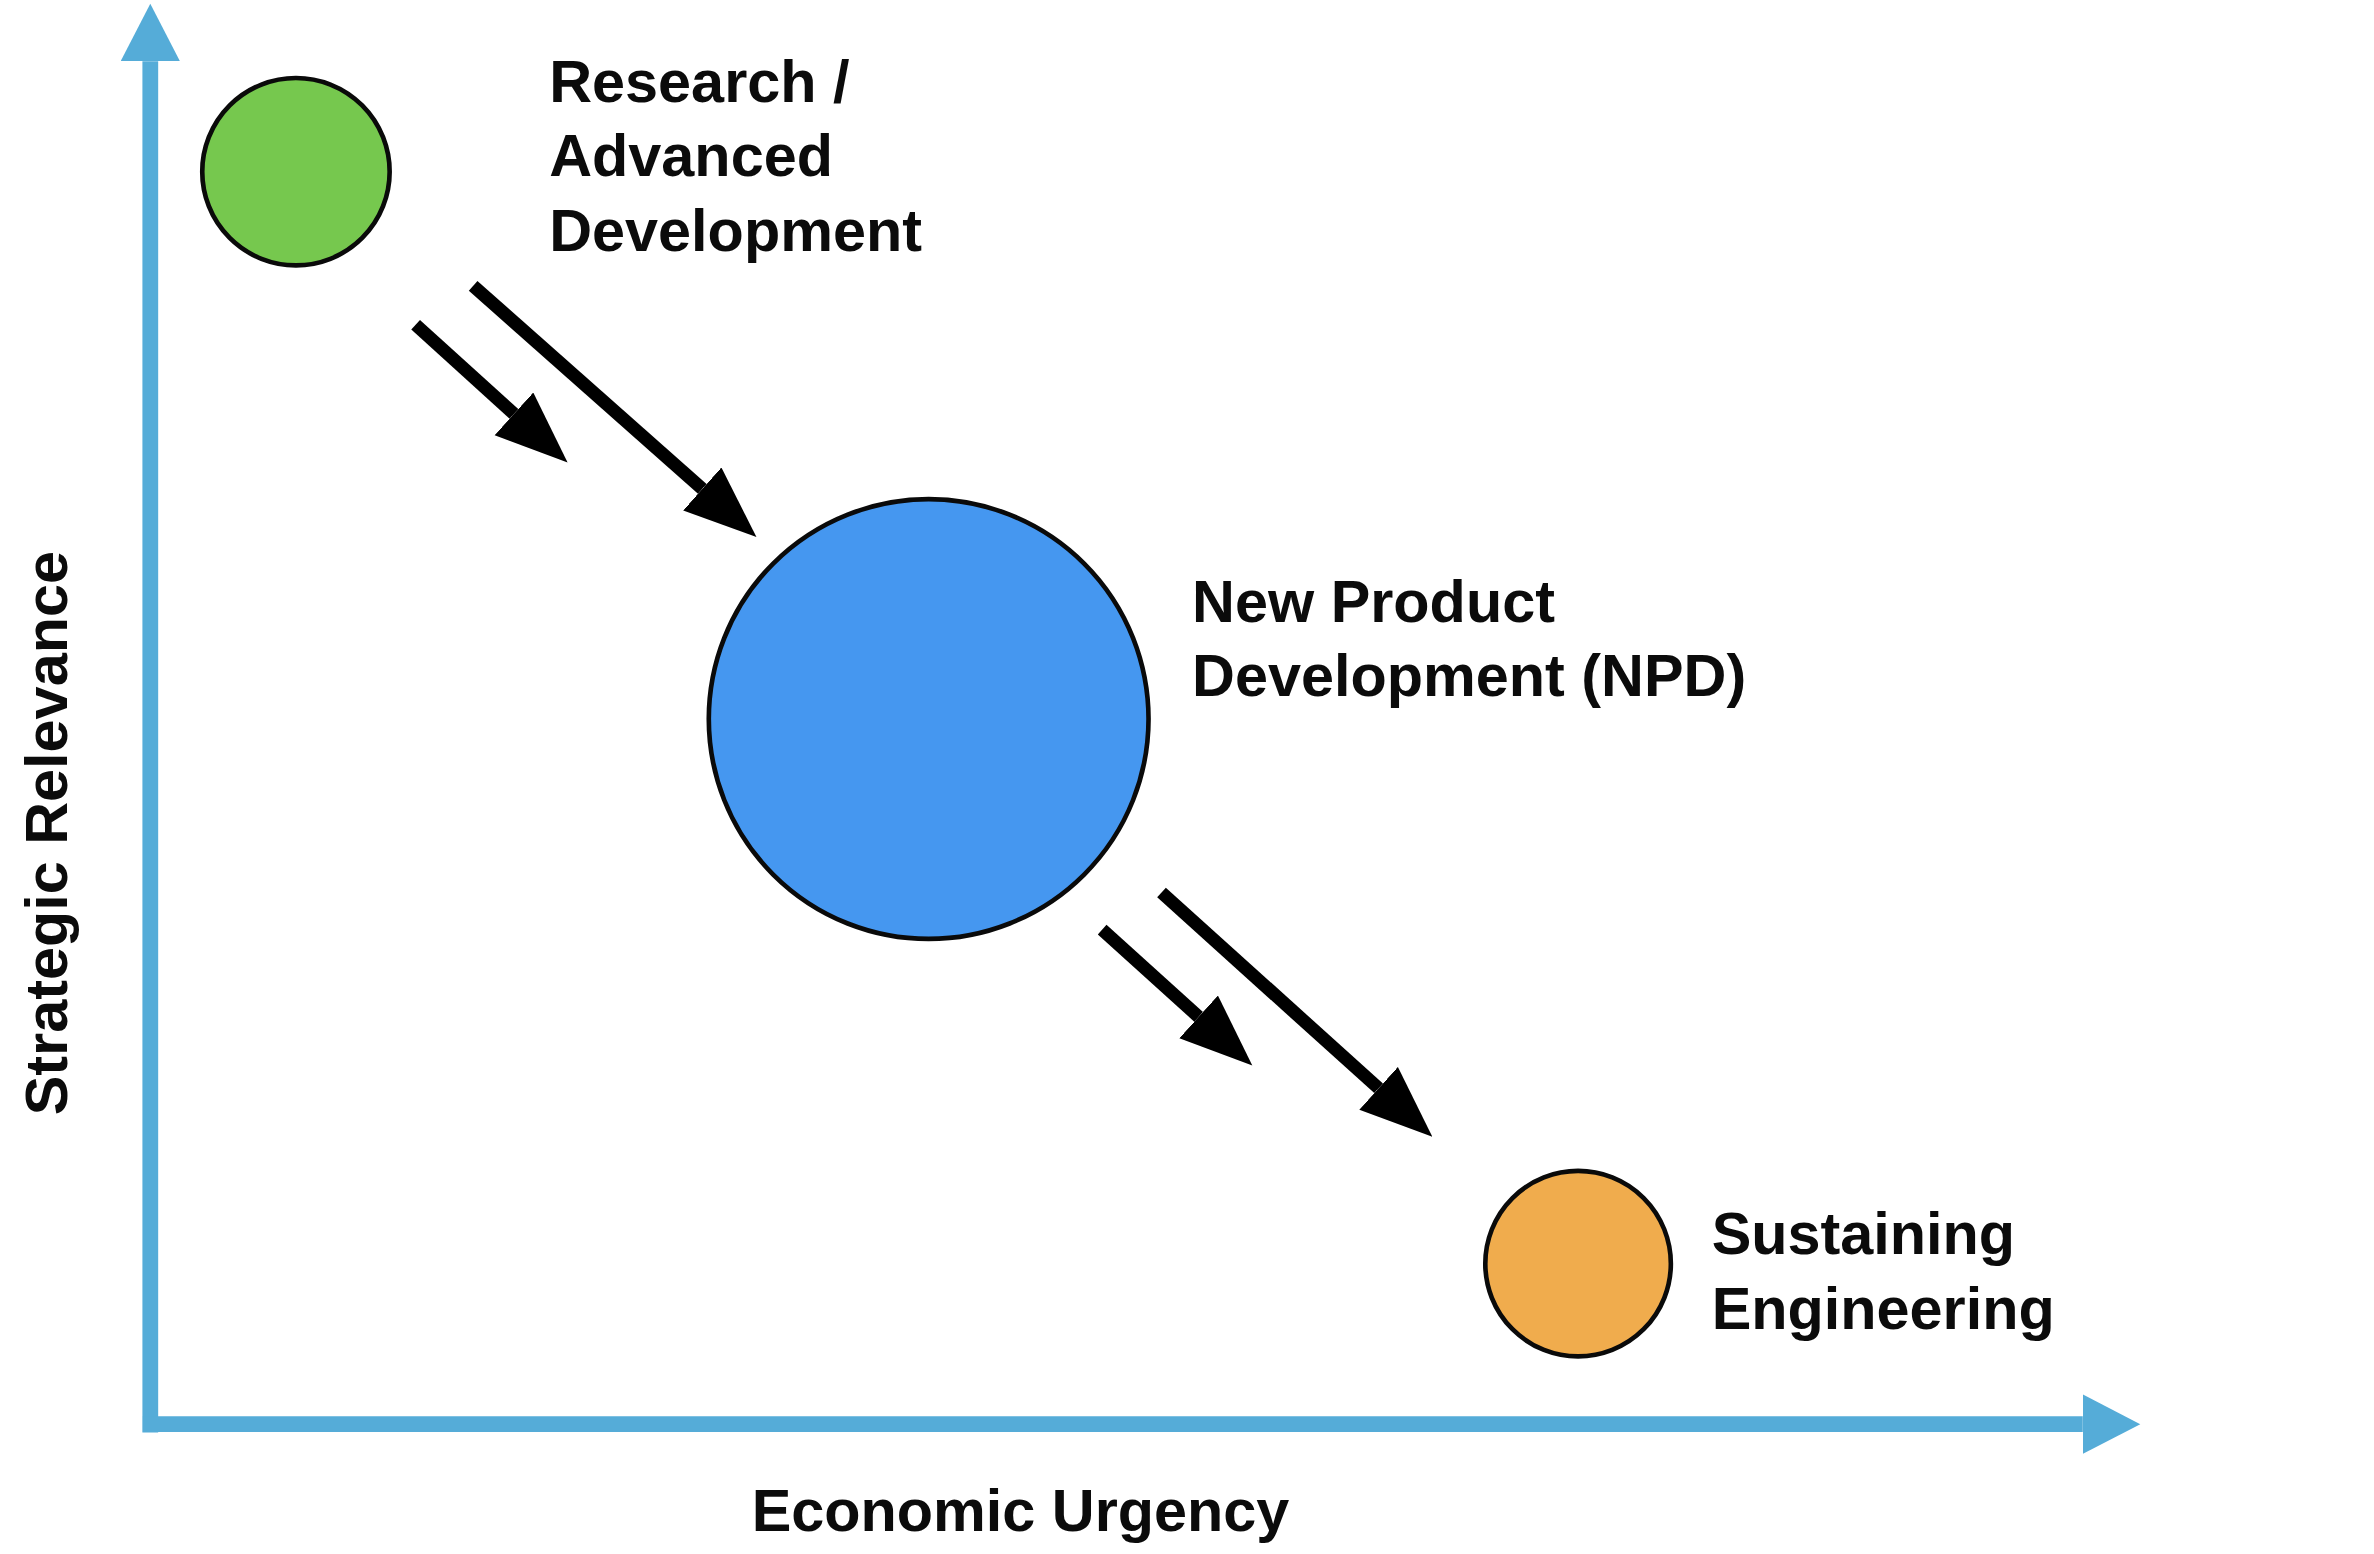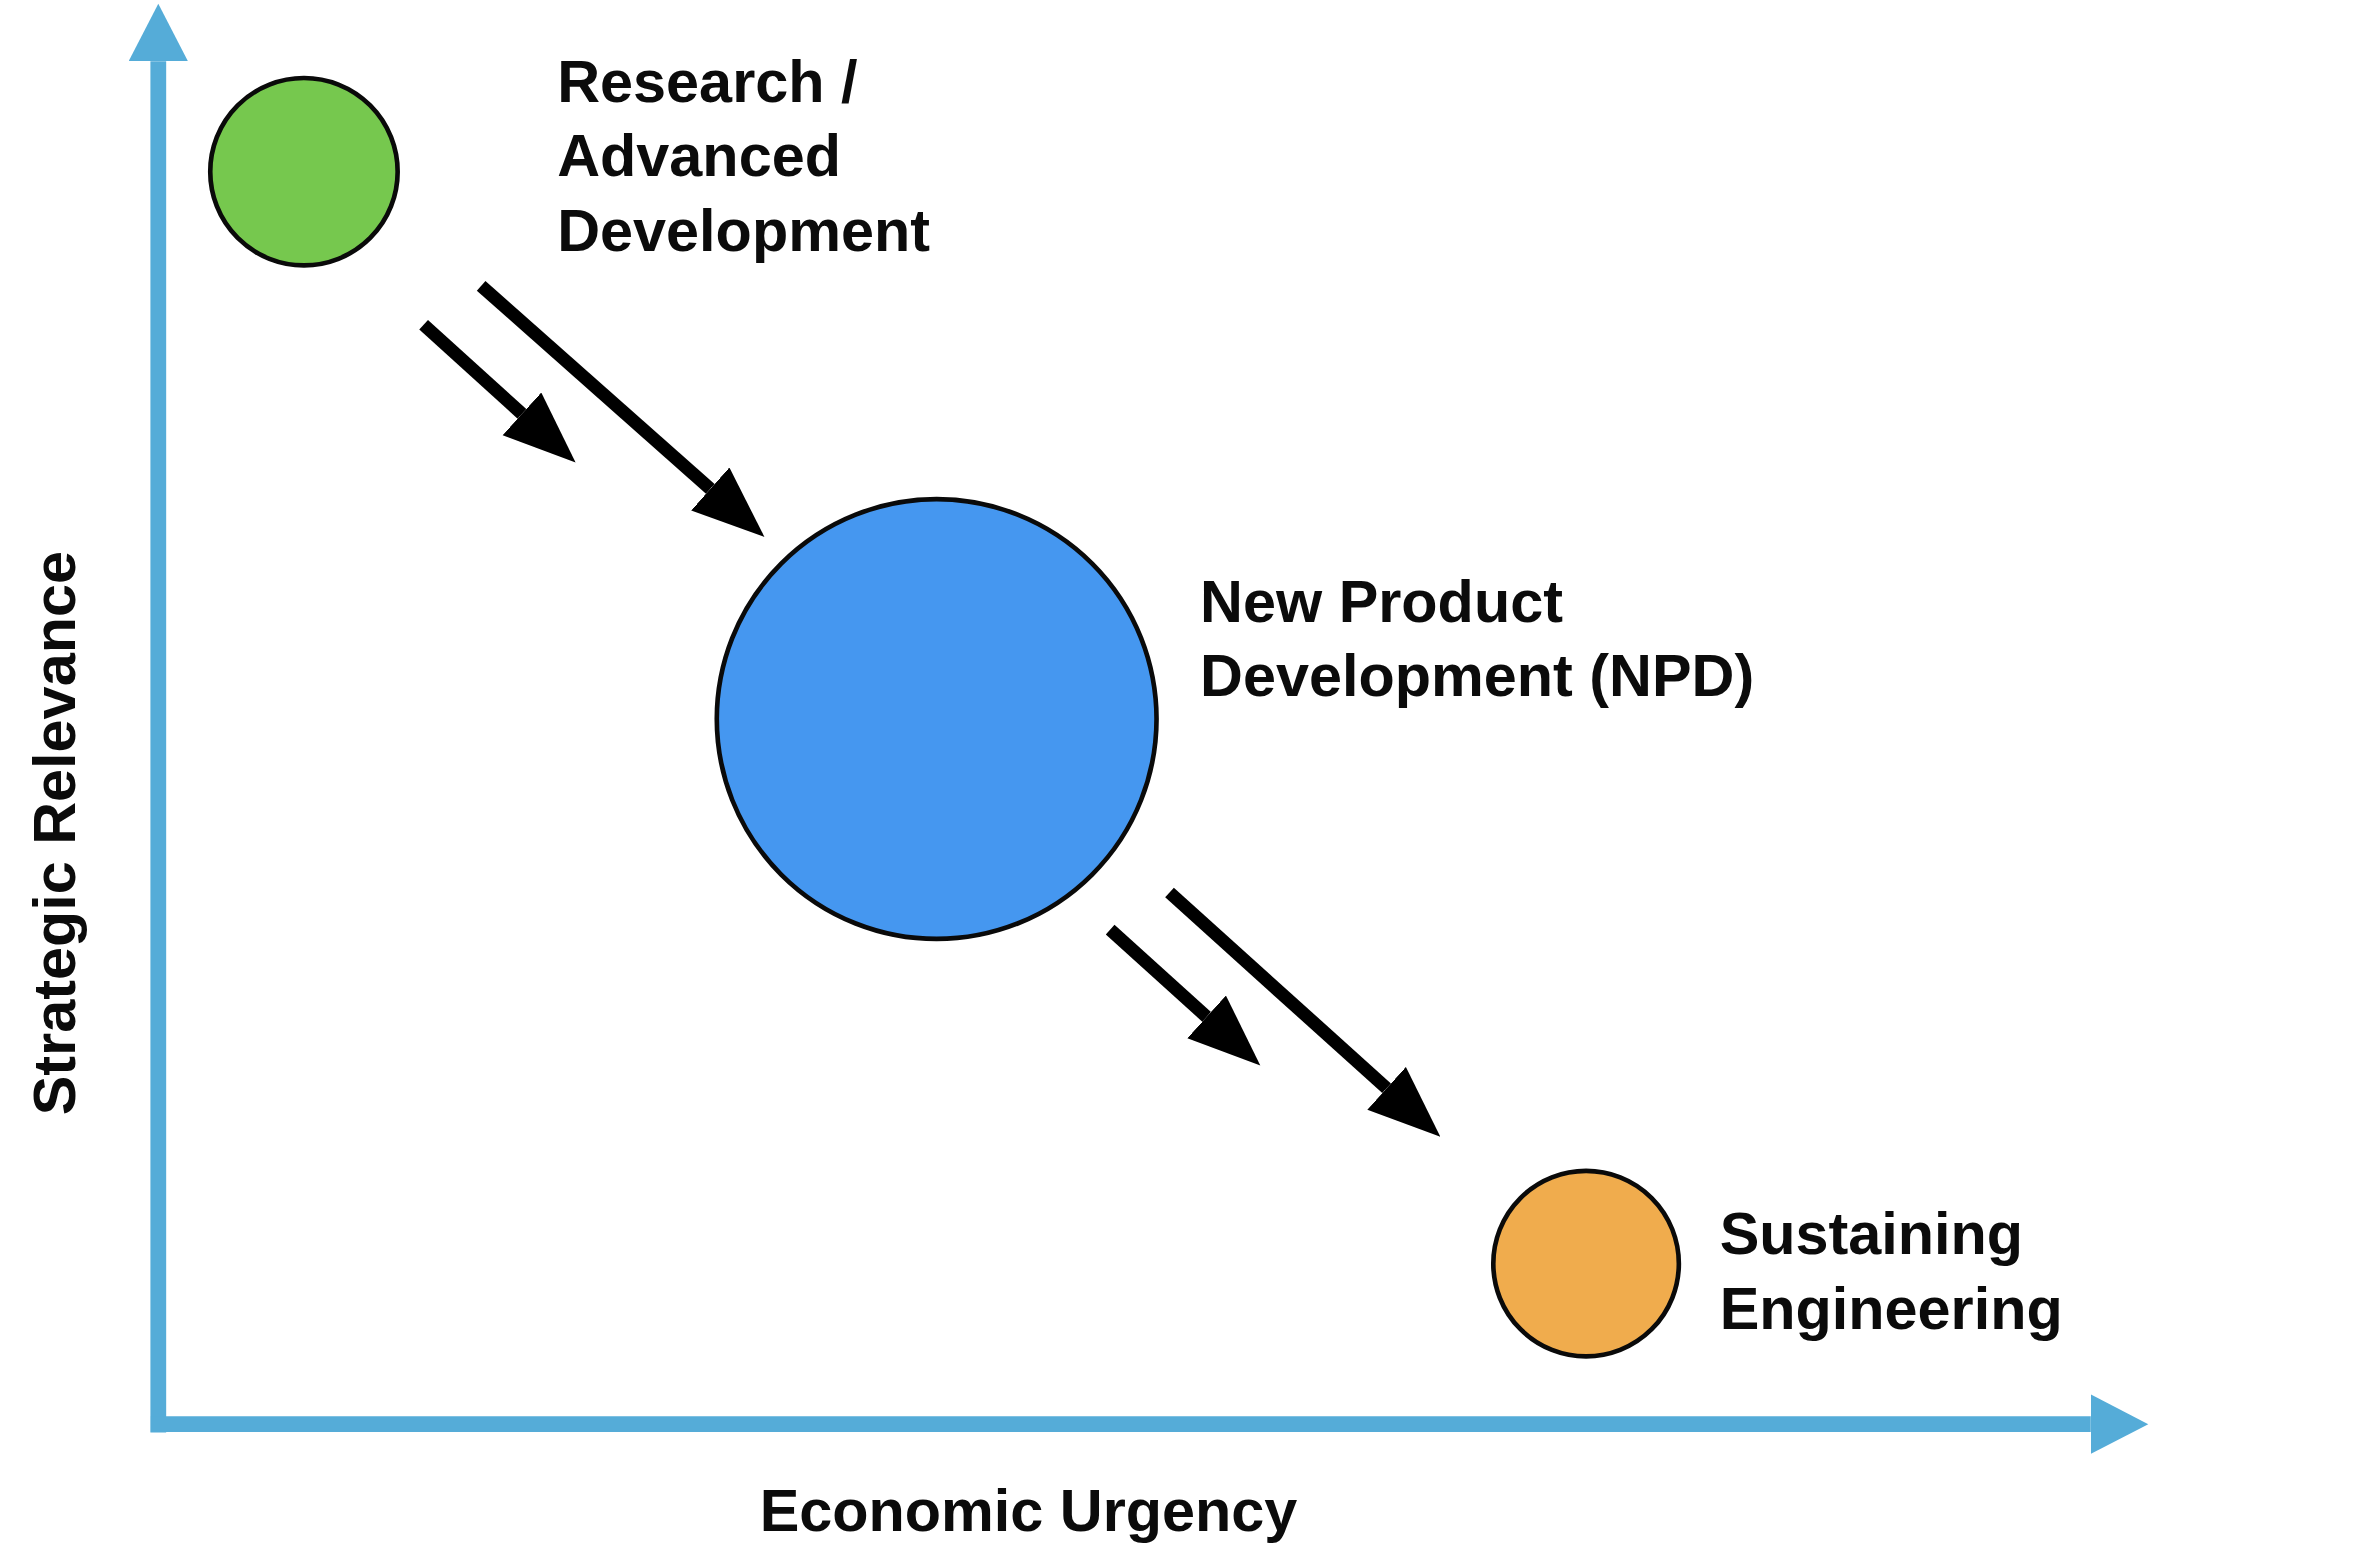--- a/index.html
+++ b/index.html
@@ -8,21 +8,20 @@
     background: #ffffff;
     width: 2375px;
     height: 1555px;
     overflow: hidden;
   }
   .stage {
     position: relative;
     width: 2343px;
     height: 1555px;
     background: #ffffff;
-    padding-left: 8px;
   }
   svg { display: block; }
   .label-text {
     font-family: "Liberation Sans", "DejaVu Sans", sans-serif;
     font-weight: bold;
     font-size: 64px;
     fill: #0b0b0b;
   }
   .axis-label {
     font-family: "Liberation Sans", "DejaVu Sans", sans-serif;

